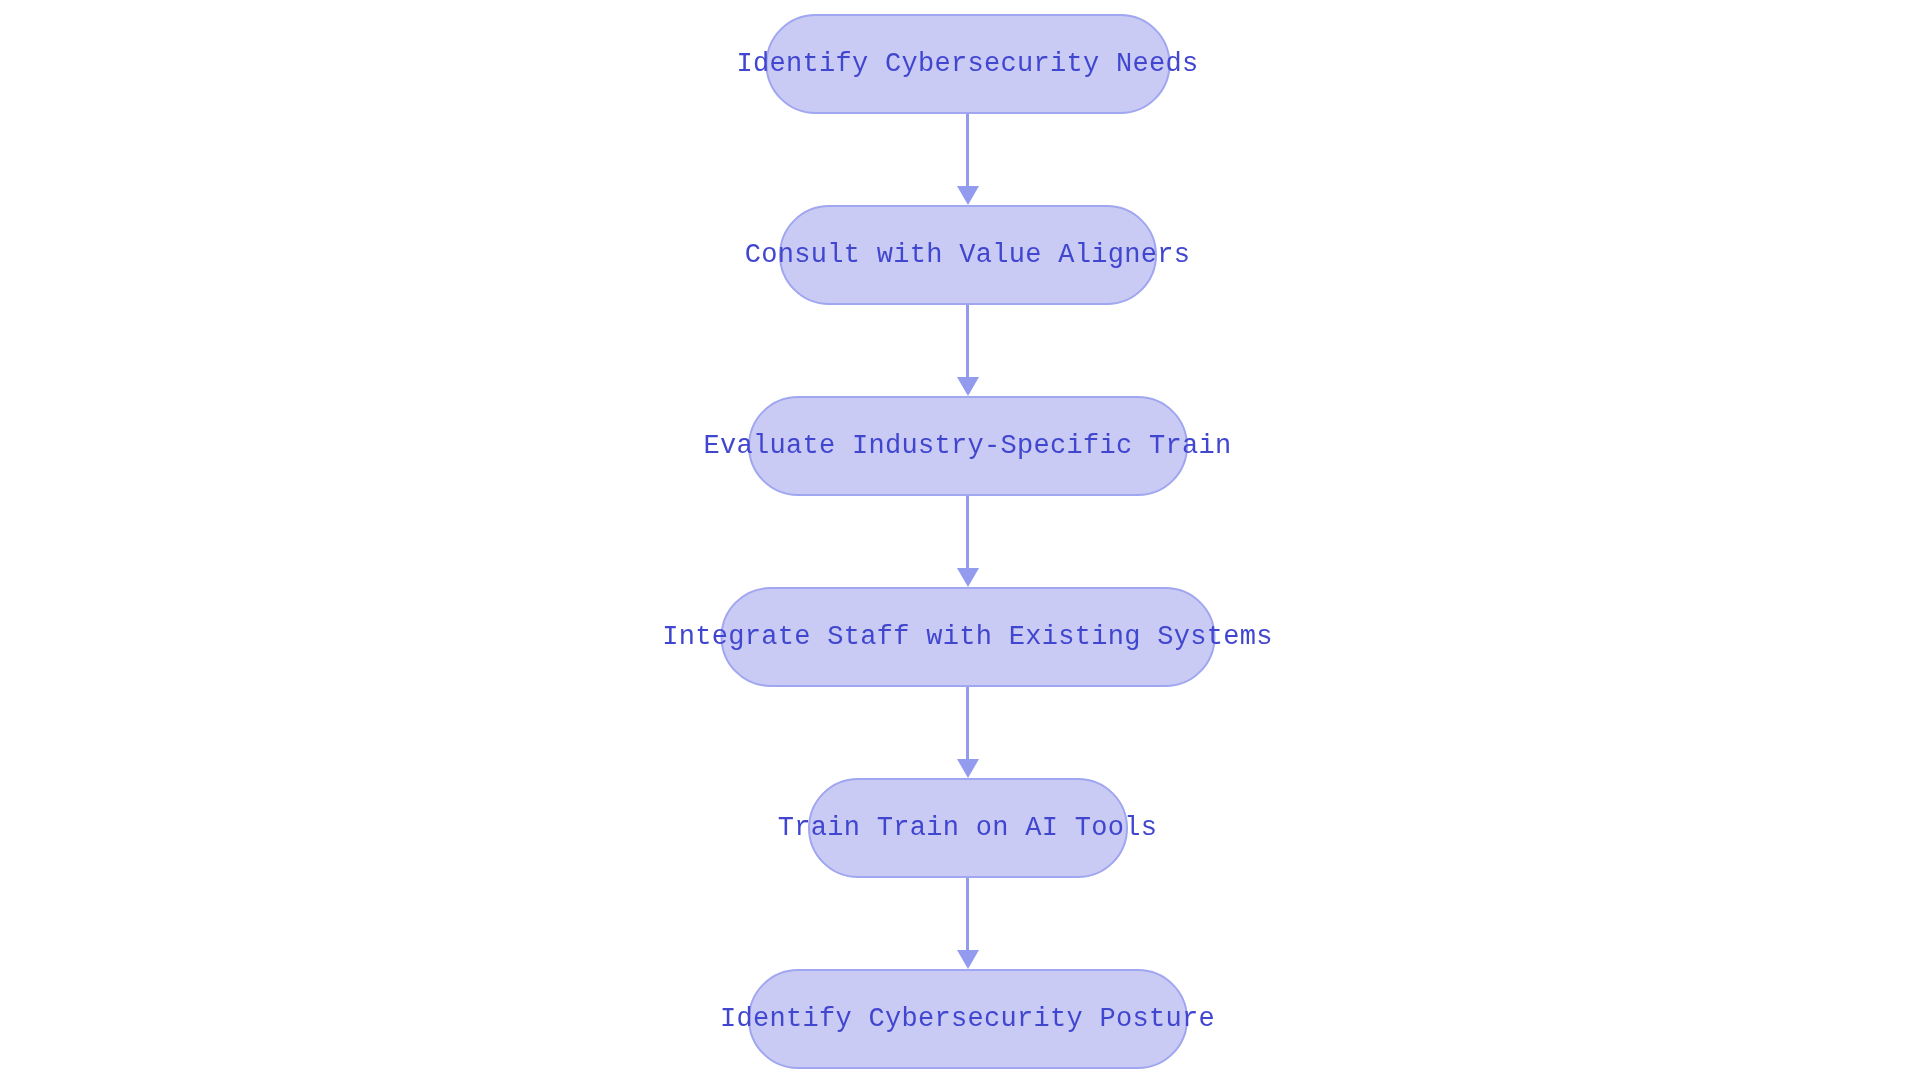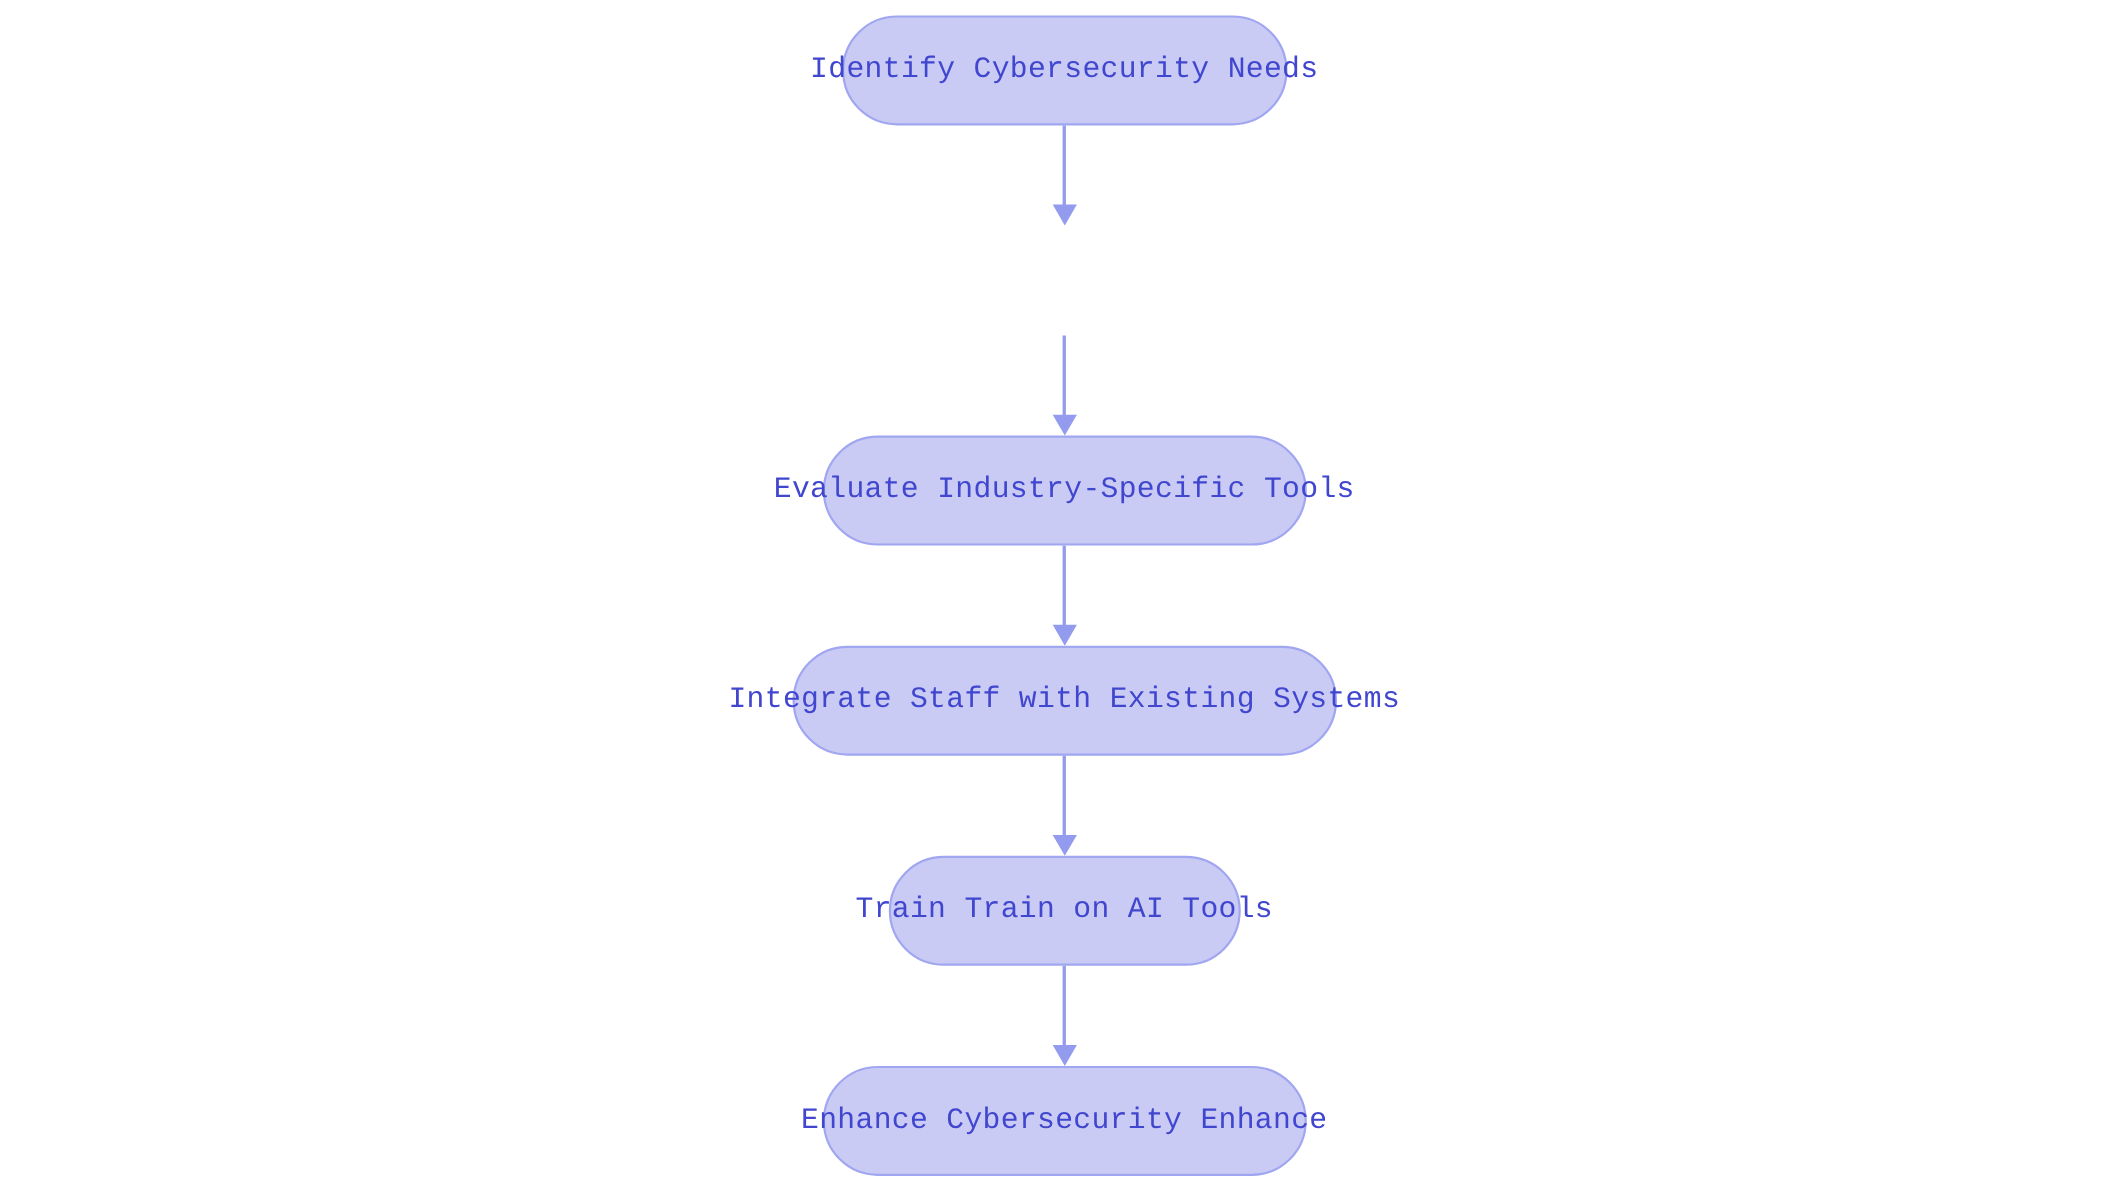--- a/index.html
+++ b/index.html
@@ -82,28 +82,31 @@
 
   <div class="node n1">
     <span class="node-label">Identify Cybersecurity Needs</span>
   </div>
 
   <div class="arrow a1">
     <div class="arrow-line"></div>
     <div class="arrow-head"></div>
   </div>
 
+  <div class="node n2">
+    <span class="node-label">Consult with Value Aligners</span>
+  </div>
 
   <div class="arrow a2">
     <div class="arrow-line"></div>
     <div class="arrow-head"></div>
   </div>
 
   <div class="node n3">
-    <span class="node-label">Evaluate Industry-Specific Tools</span>
+    <span class="node-label">Evaluate Industry-Specific Train</span>
   </div>
 
   <div class="arrow a3">
     <div class="arrow-line"></div>
     <div class="arrow-head"></div>
   </div>
 
   <div class="node n4">
     <span class="node-label">Integrate Staff with Existing Systems</span>
   </div>
@@ -116,16 +119,16 @@
   <div class="node n5">
     <span class="node-label">Train Train on AI Tools</span>
   </div>
 
   <div class="arrow a5">
     <div class="arrow-line"></div>
     <div class="arrow-head"></div>
   </div>
 
   <div class="node n6">
-    <span class="node-label">Enhance Cybersecurity Enhance</span>
+    <span class="node-label">Identify Cybersecurity Posture</span>
   </div>
 
 </div>
 
 </body></html>

